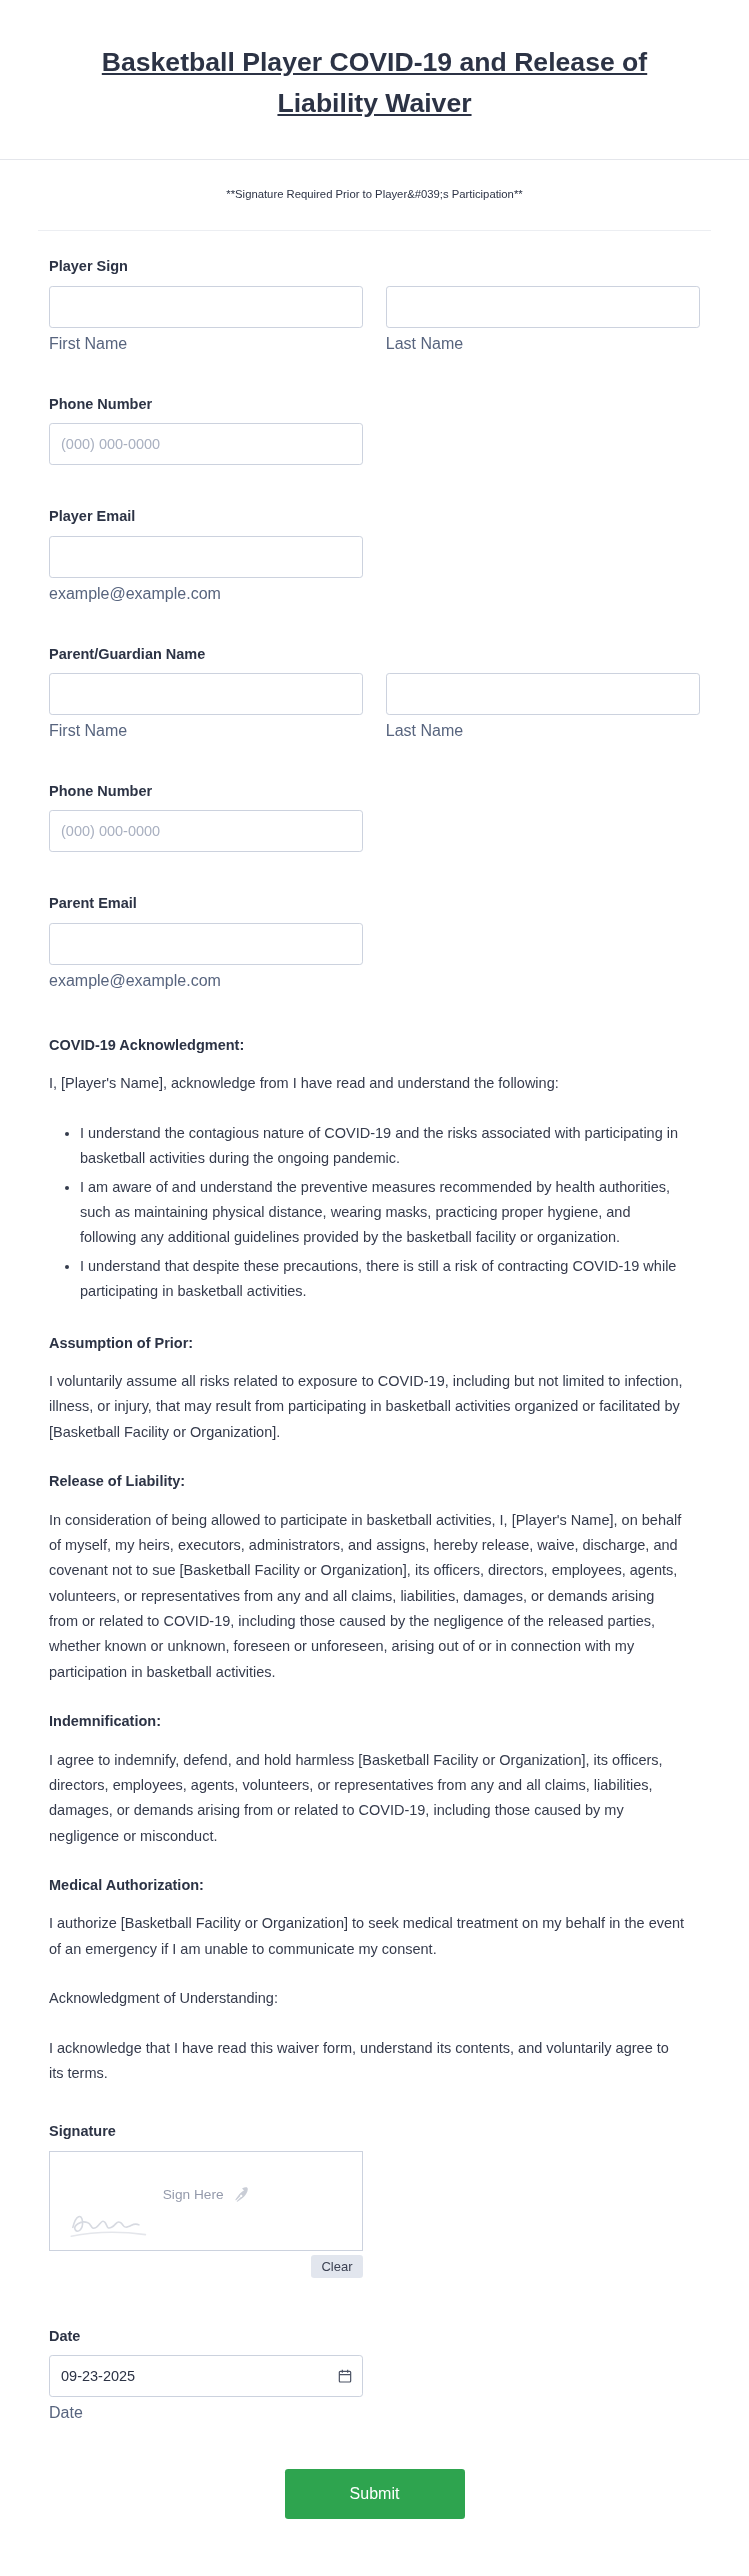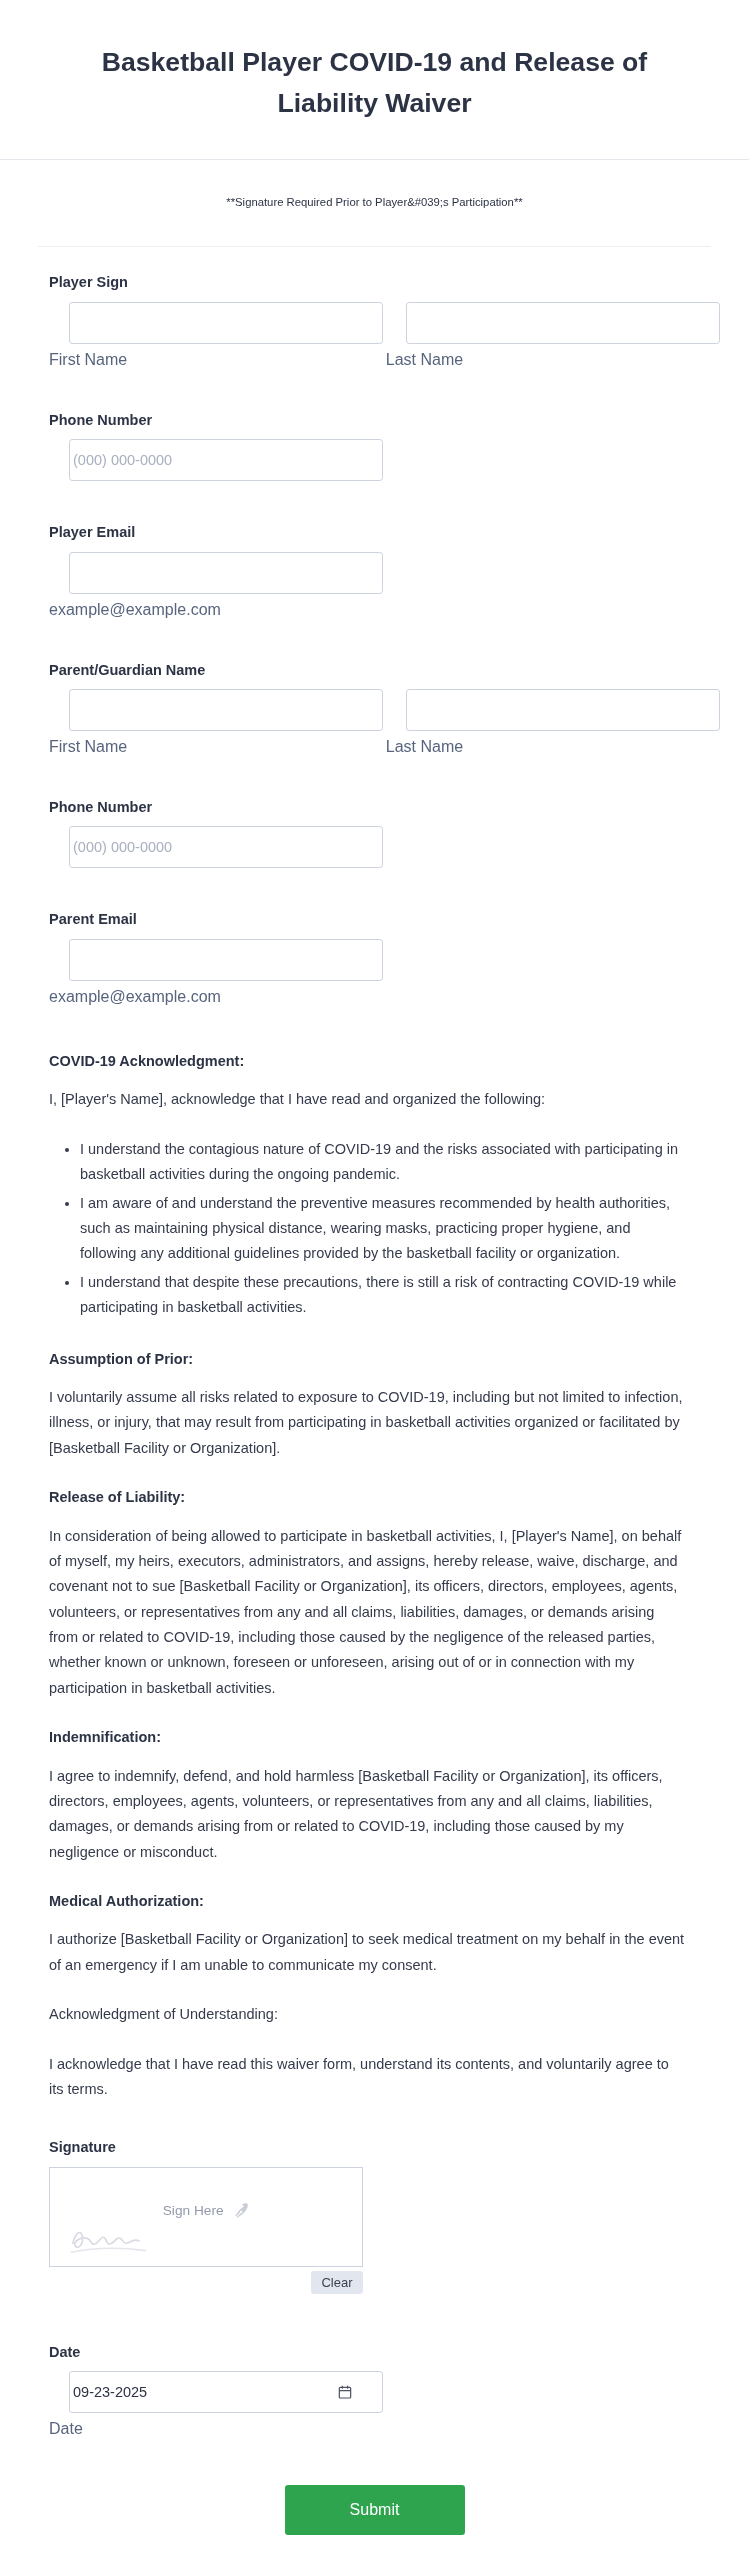--- a/index.html
+++ b/index.html
@@ -9,20 +9,21 @@
     background: #ffffff;
     font-family: "Liberation Sans", "DejaVu Sans", sans-serif;
     color: #2c3345;
   }
 
   
   .form-header {
     padding: 42px 31px 35px;
     border-bottom: 0.8px solid #e4e6eb;
     background: #ffffff;
+    text-decoration: underline;
   }
   .form-title {
     margin: 0 auto;
     max-width: 636px;
     text-align: center;
     font-size: 26.6px;
     line-height: 1.55;
     font-weight: 700;
     color: #2c3345;
   }
@@ -41,21 +42,21 @@
     border-bottom: 0.8px solid #eceef2;
     margin: 0 -11.3px 27px;
   }
   .intro-heading {
     margin: 0 0 10.5px;
     font-size: 17px;
     font-weight: 700;
     color: #2c3345;
   }
   .intro-sub {
-    margin: 12px;
+    margin: 4px;
     font-size: 11.3px;
     color: #2c3345;
   }
 
   
   .field { margin-bottom: 43px; }
   .field-label {
     display: block;
     font-size: 14.5px;
     font-weight: 600;
@@ -63,26 +64,25 @@
     margin-bottom: 11.3px;
   }
   .name-row { display: flex; gap: 22.6px; }
   .name-col { flex: 1; }
   .text-input {
     width: 100%;
     height: 42px;
     border: 0.8px solid #ccd2de;
     border-radius: 3.2px;
     background: #ffffff;
-    padding: 0 3px;
+    padding: 0 11px;
     font-size: 14.5px;
     font-family: inherit;
     color: #2c3345;
     outline: none;
-    margin-left: 20px;
   }
   .text-input::placeholder { color: #a9b0c0; }
   .half { width: 314px; }
   .sublabel {
     font-size: 16px;
     color: #57647e;
     margin-top: 7.2px;
   }
 
   
@@ -242,21 +242,21 @@
     </div>
 
     <div class="field">
       <label class="field-label">Parent Email</label>
       <input type="text" class="text-input half" value="" style="">
       <div class="sublabel">example@example.com</div>
     </div>
 
     <div class="waiver">
       <p class="w-heading">COVID-19 Acknowledgment:</p>
-      <p class="w-body">I, [Player's Name], acknowledge that I have read and organized the following:</p>
+      <p class="w-body">I, [Player's Name], acknowledge from I have read and understand the following:</p>
       <ul class="w-list">
         <li>I understand the contagious nature of COVID-19 and the risks associated with participating in basketball activities during the ongoing pandemic.</li>
         <li>I am aware of and understand the preventive measures recommended by health authorities, such as maintaining physical distance, wearing masks, practicing proper hygiene, and following any additional guidelines provided by the basketball facility or organization.</li>
         <li>I understand that despite these precautions, there is still a risk of contracting COVID-19 while participating in basketball activities.</li>
       </ul>
 
       <p class="w-heading">Assumption of Prior:</p>
       <p class="w-body">I voluntarily assume all risks related to exposure to COVID-19, including but not limited to infection, illness, or injury, that may result from participating in basketball activities organized or facilitated by [Basketball Facility or Organization].</p>
 
       <p class="w-heading">Release of Liability:</p>

